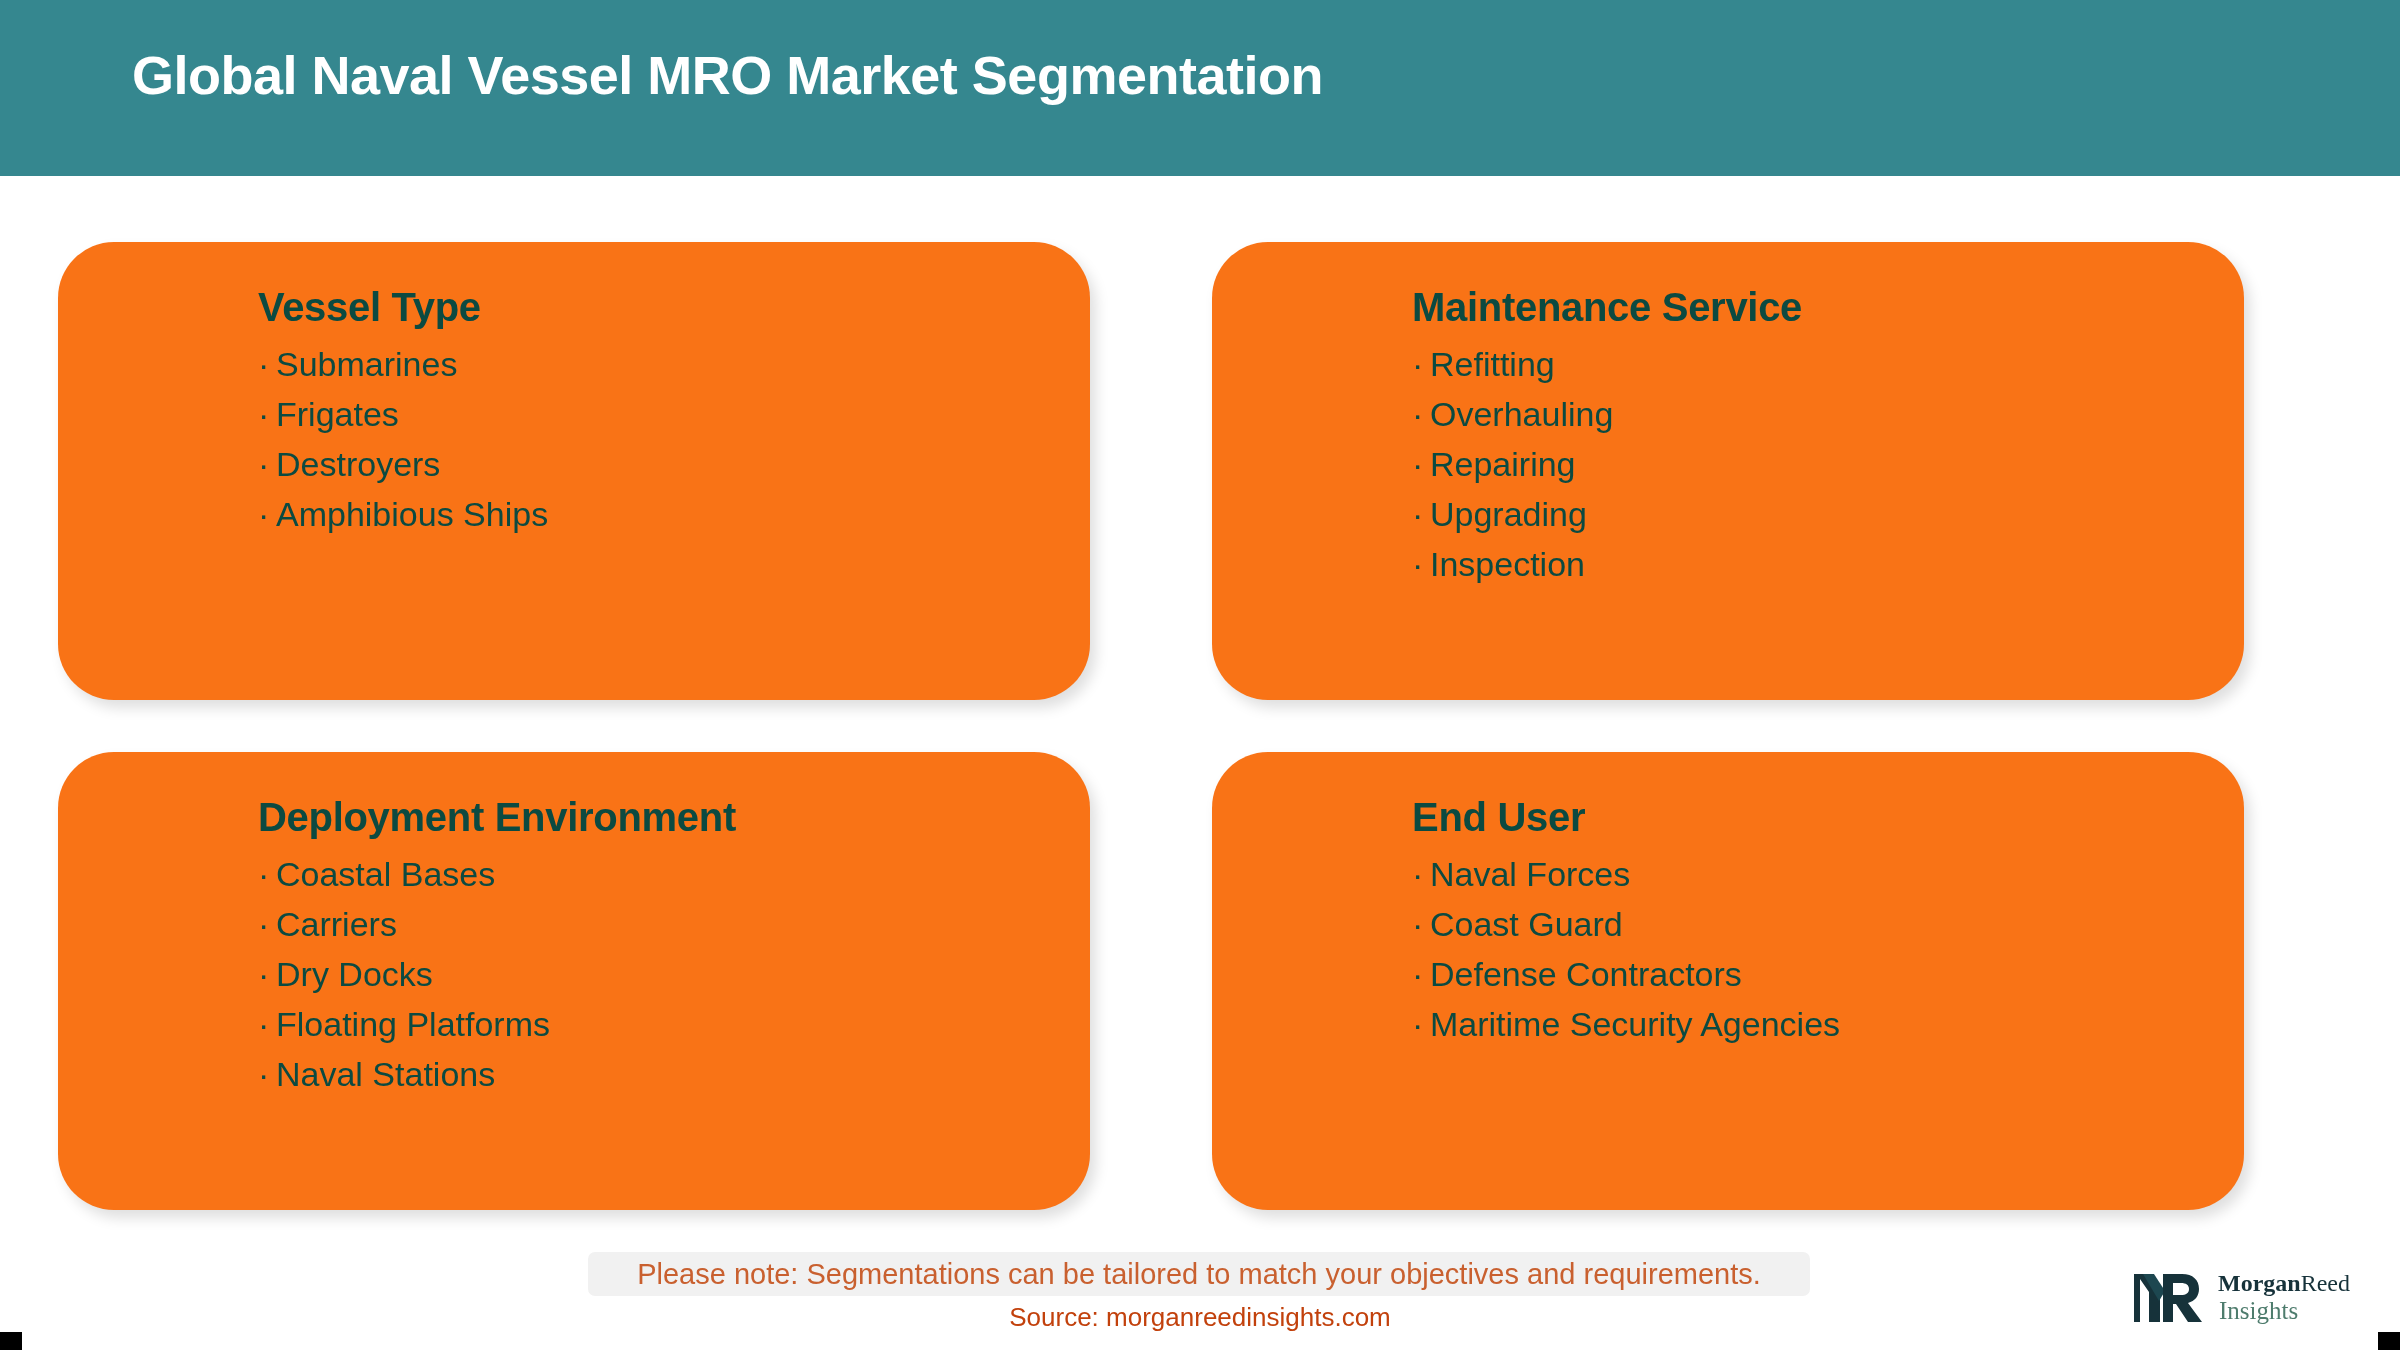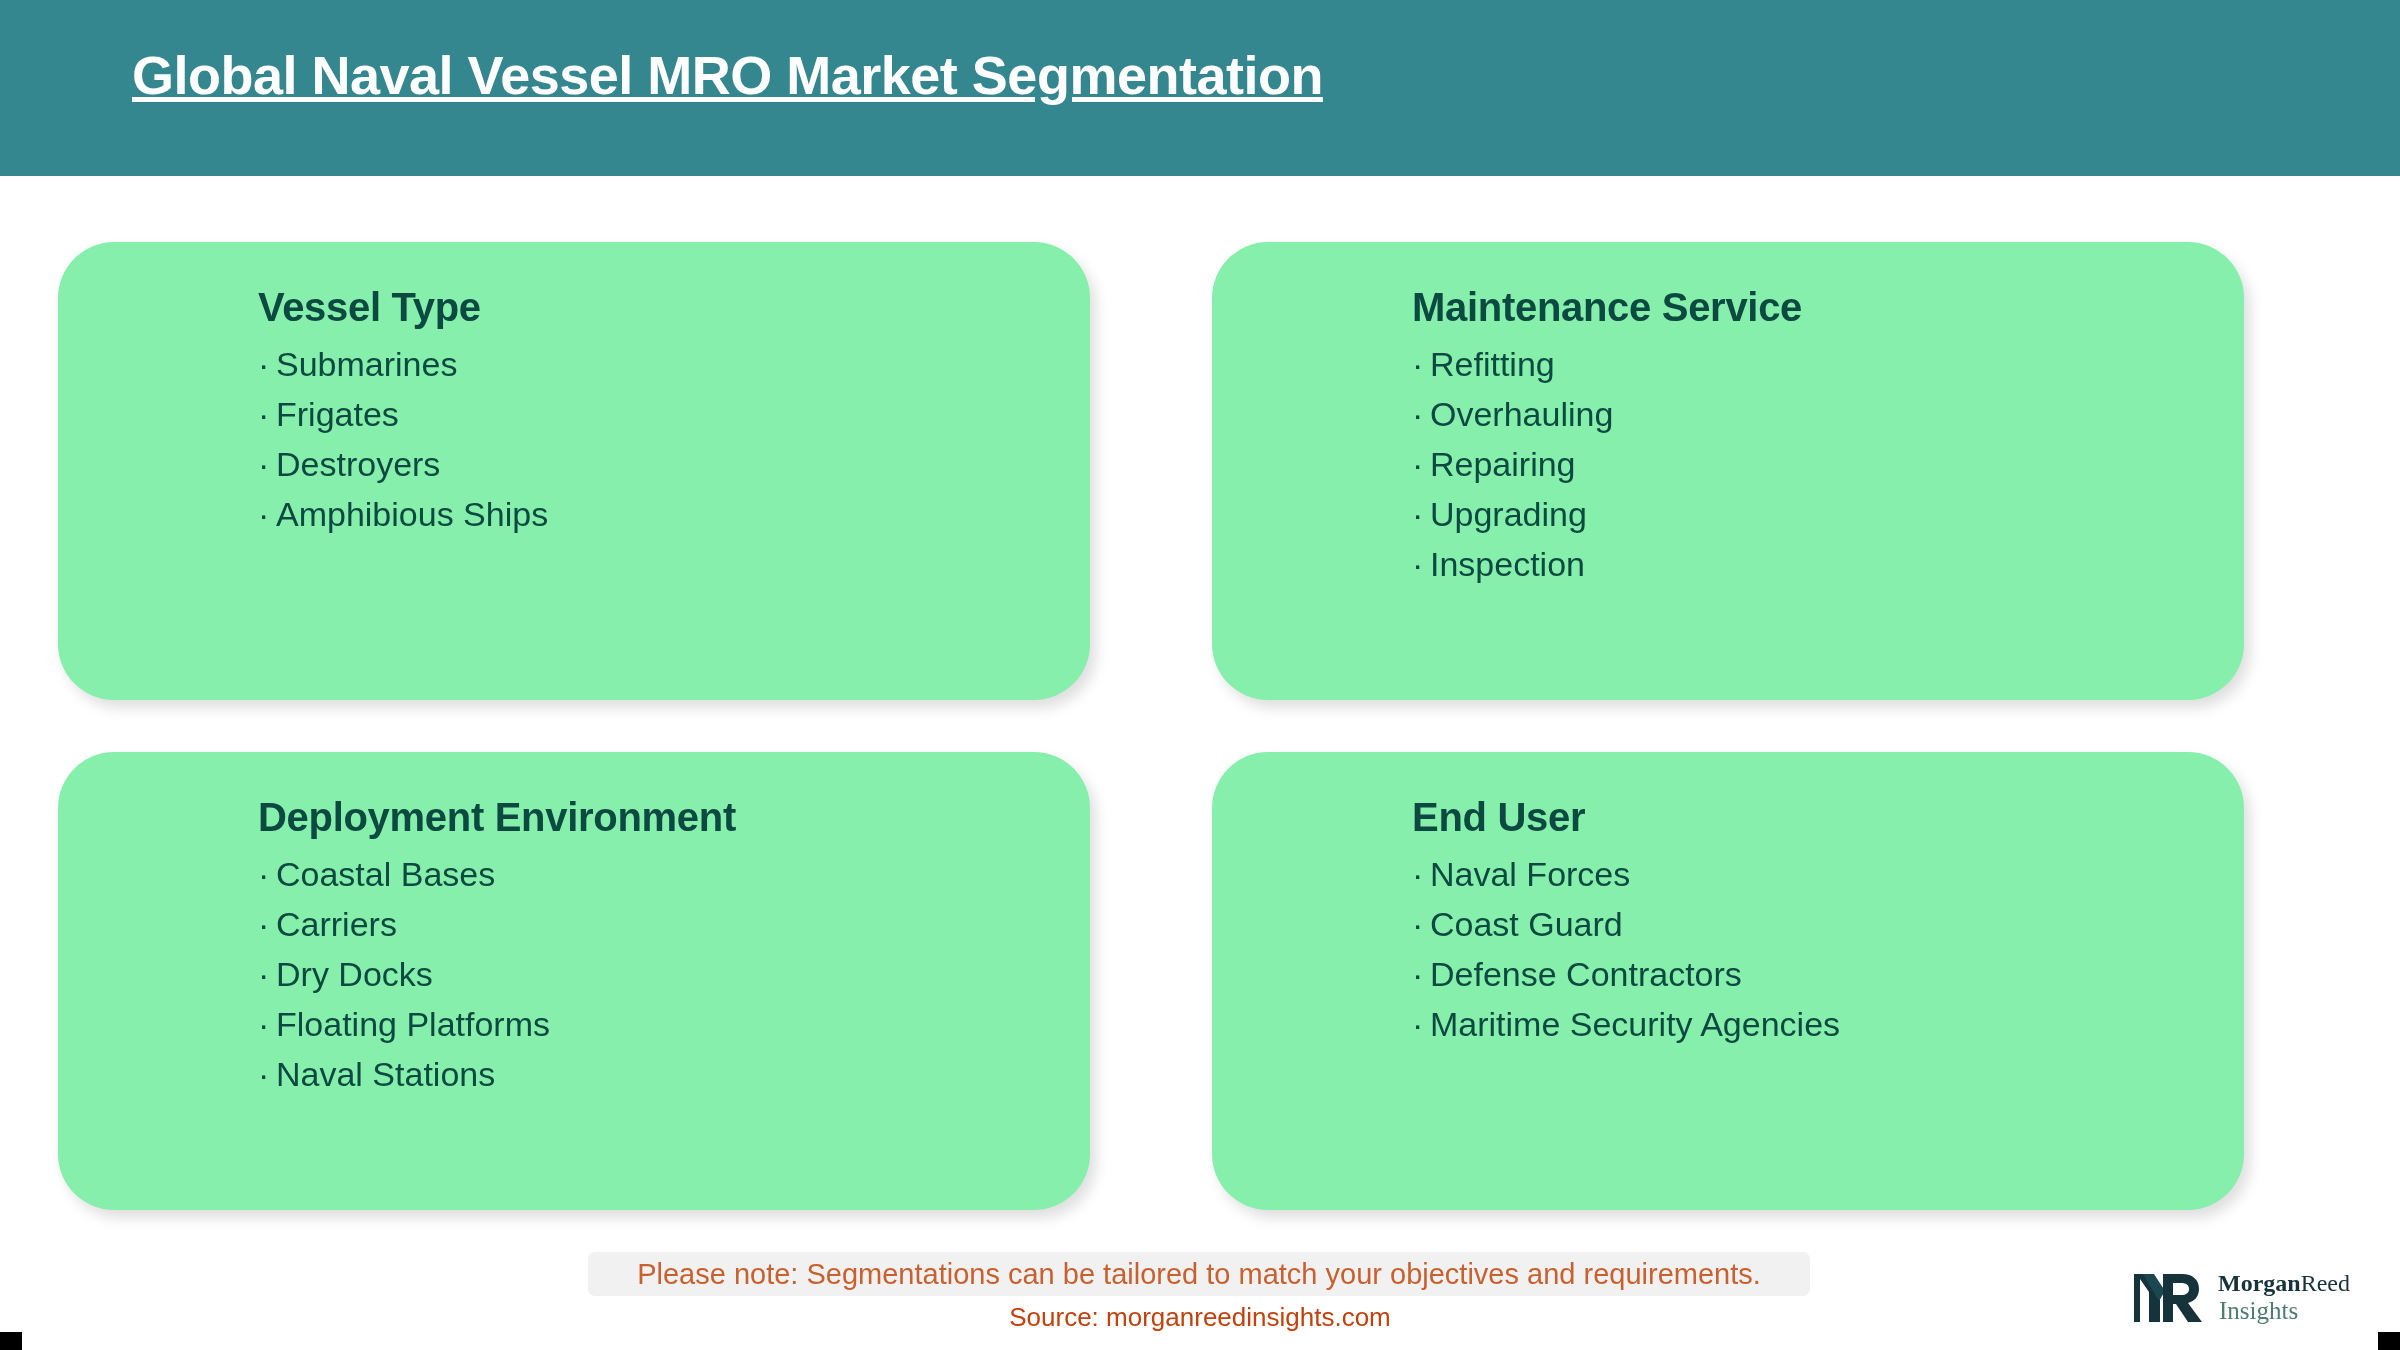--- a/index.html
+++ b/index.html
@@ -29,34 +29,33 @@
   .header-title {
     position: absolute;
     left: 132px;
     top: 46px;
     font-size: 54px;
     font-weight: bold;
     color: #ffffff;
     letter-spacing: -0.5px;
     white-space: nowrap;
     line-height: 1.1;
-    text-decoration: underline;
   }
 
   
   .cards {
     position: absolute;
     left: 0;
     top: 176px;
     width: 2400px;
     height: 1060px;
   }
   .card {
     position: absolute;
-    background: #86efac;
+    background: #f97316;
     border-radius: 56px;
     box-shadow: 6px 8px 14px rgba(0,0,0,0.13);
     box-sizing: border-box;
   }
   .card-1 { left: 58px;   top: 66px;  width: 1032px; height: 458px; }
   .card-2 { left: 1212px; top: 66px;  width: 1032px; height: 458px; }
   .card-3 { left: 58px;   top: 576px; width: 1032px; height: 458px; }
   .card-4 { left: 1212px; top: 576px; width: 1032px; height: 458px; }
 
   .card-inner {

